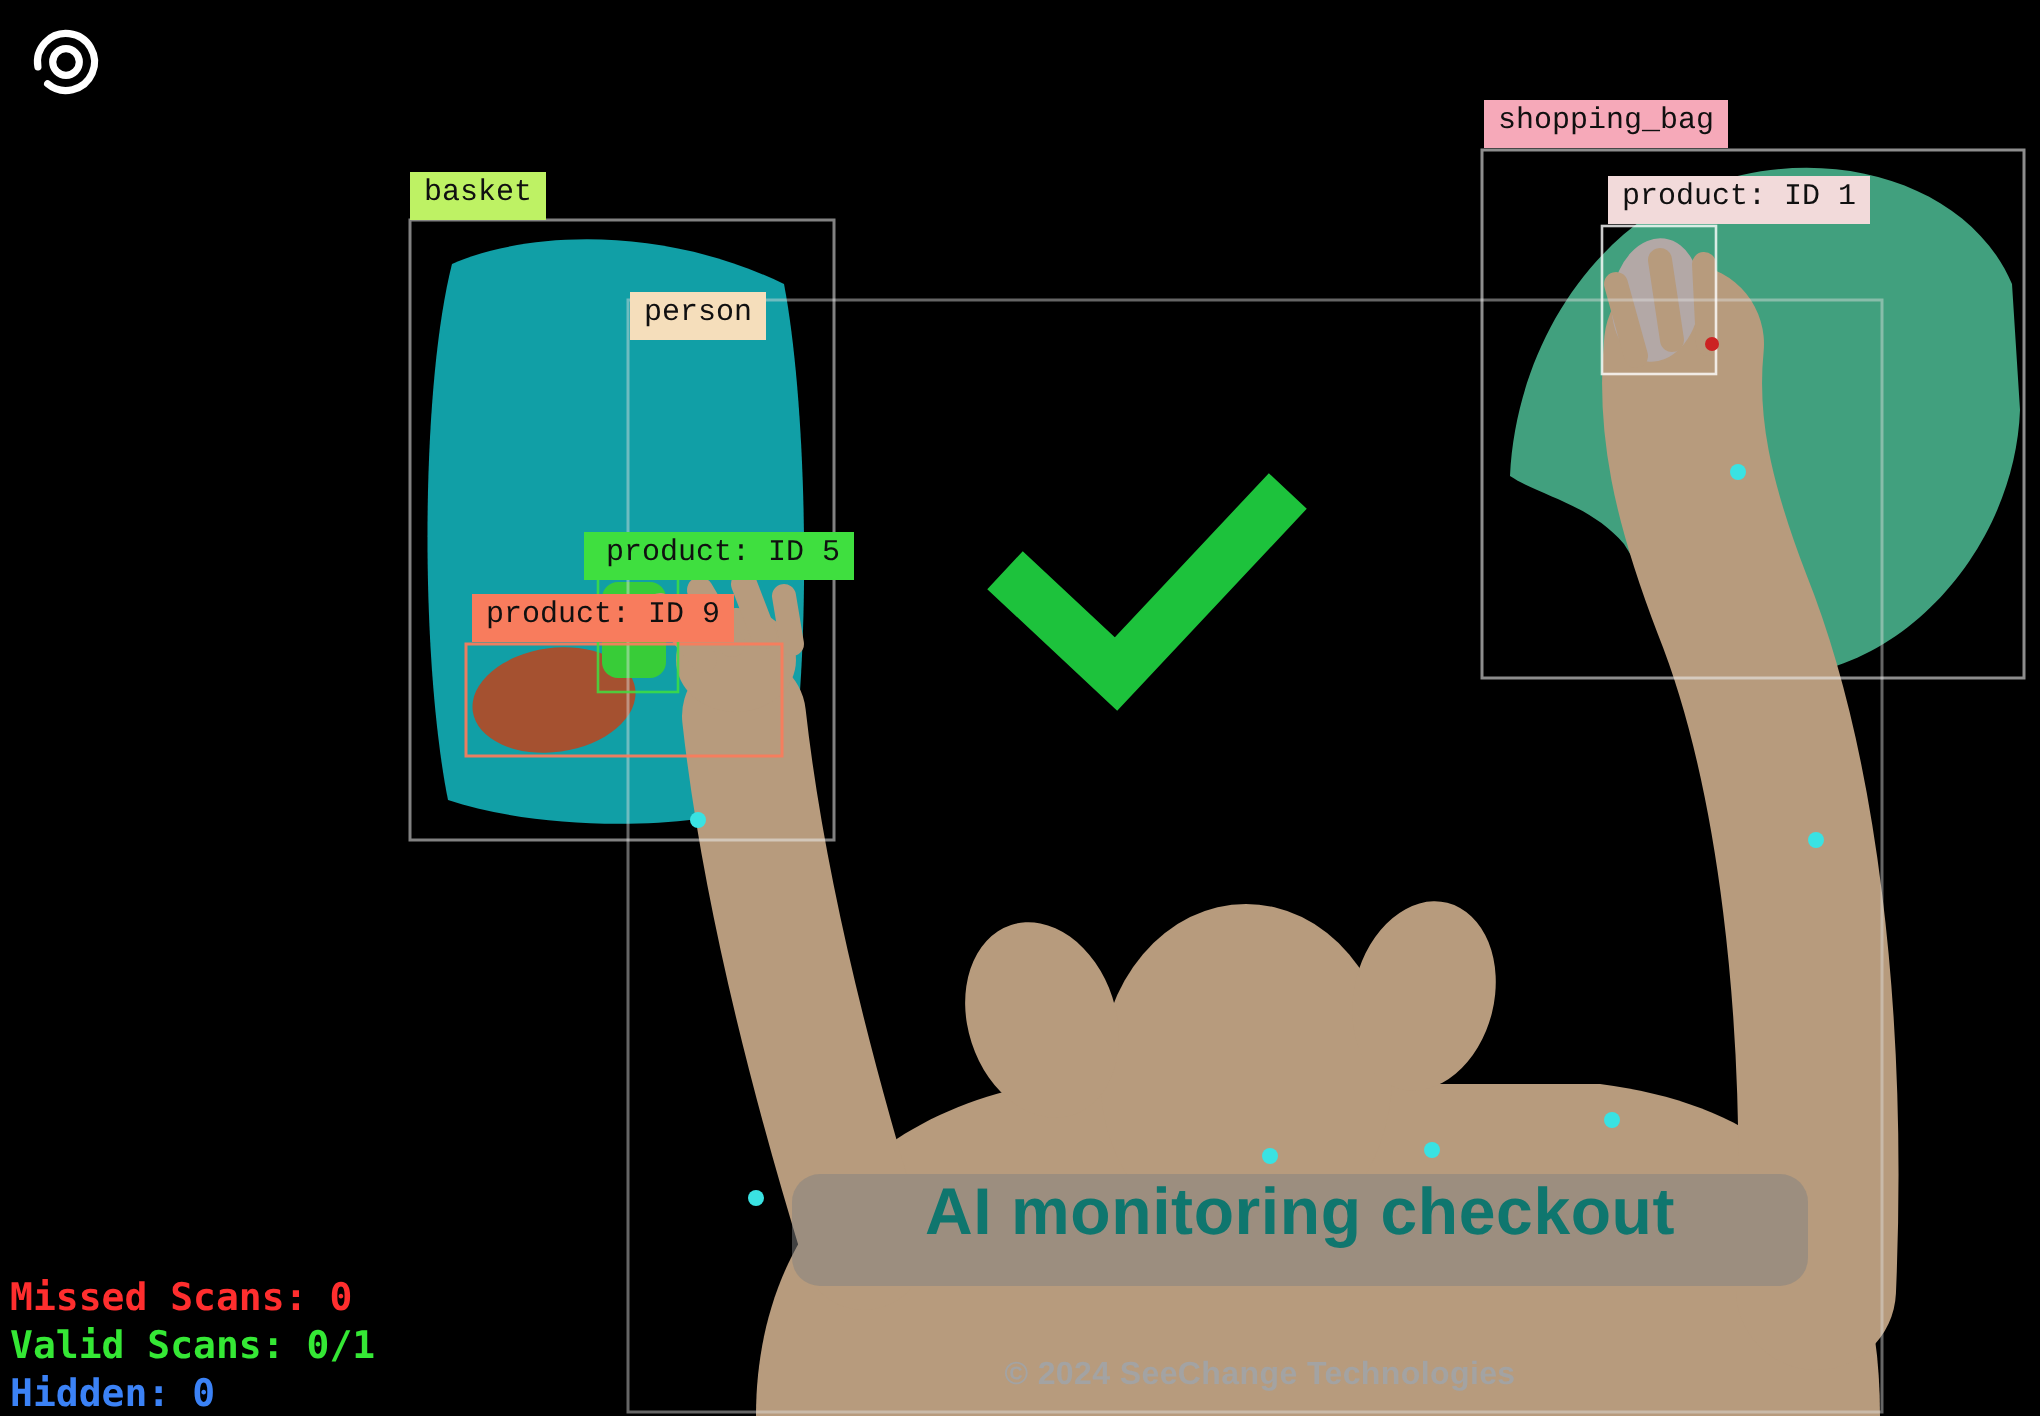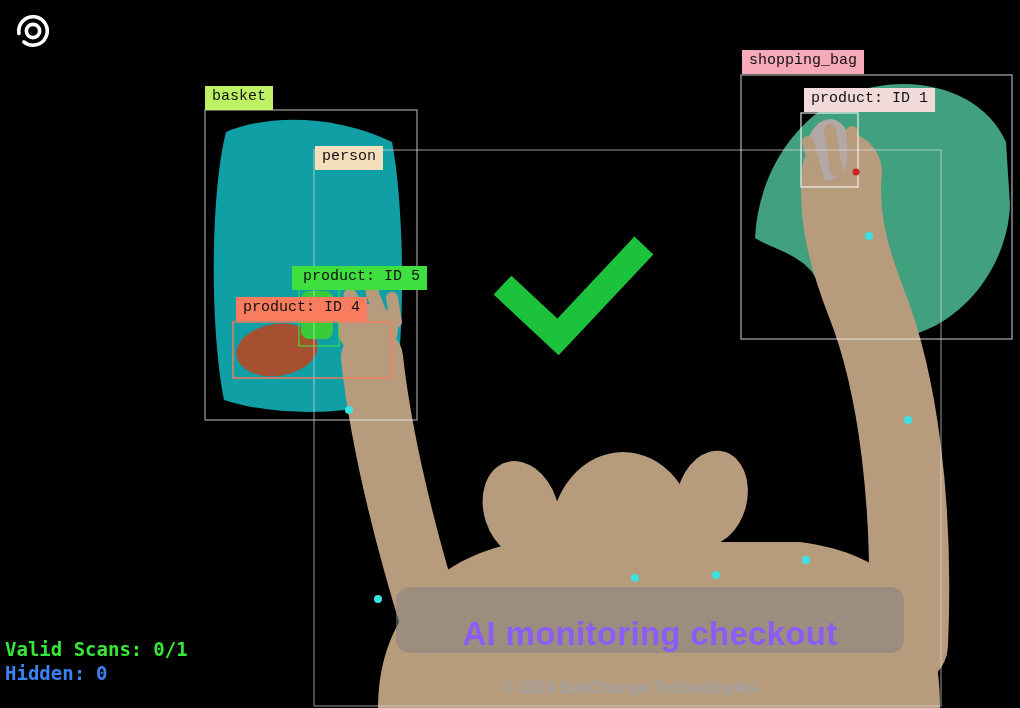--- a/index.html
+++ b/index.html
@@ -33,24 +33,24 @@
     font-size:19px;font-weight:700;line-height:24px;
   }
   .stat-line{white-space:nowrap;}
   .stat-missed{color:#ff2e2e;}
   .stat-valid{color:#35e835;}
   .stat-hidden{color:#3b82f6;}
   .stat-value{margin-left:11px;}
 
   
   .caption-banner{
-    position:absolute;left:396px;top:587px;width:508px;height:66px;
+    position:absolute;left:396px;top:587px;width:508px;height:56px;
     background:rgba(130,130,130,.5);border-radius:14px;
-    display:flex;align-items:flex-end;justify-content:center;
-    color:#8b5cf6;font-size:33px;font-weight:700;letter-spacing:.3px;
+    display:flex;align-items:flex-start;justify-content:center;
+    color:#0f766e;font-size:33px;font-weight:700;letter-spacing:.3px;
   }
 
   
   .copyright{
     position:absolute;left:350px;top:679px;width:560px;text-align:center;
     color:#a3a3a3;font-size:16px;font-weight:700;letter-spacing:.2px;
   }
 </style>
 </head>
 <body>
@@ -111,25 +111,28 @@
   <div class="logo">
     <svg width="38" height="38" viewBox="0 0 36 36">
       <path d="M4.7,20.3 A13.5,13.5 0 1 1 9.3,28.3" fill="none" stroke="#fff" stroke-width="3.4" stroke-linecap="round"></path>
       <circle cx="18" cy="18" r="6.3" fill="none" stroke="#fff" stroke-width="3.4"></circle>
     </svg>
   </div>
 
   <div class="det-label lbl-basket">basket</div>
   <div class="det-label lbl-person">person</div>
   <div class="det-label lbl-product5">product: ID 5</div>
-  <div class="det-label lbl-product1">product: ID 4</div>
+  <div class="det-label lbl-product1">product: ID 9</div>
   <div class="det-label lbl-shopping-bag">shopping_bag</div>
   <div class="det-label lbl-product6">product: ID 1</div>
 
   <div class="scan-stats">
+    <div class="stat-line stat-missed">
+      <span>Missed Scans:</span><span class="stat-value">0</span>
+    </div>
     <div class="stat-line stat-valid">
       <span>Valid Scans:</span><span class="stat-value">0/1</span>
     </div>
     <div class="stat-line stat-hidden">
       <span>Hidden:</span><span class="stat-value">0</span>
     </div>
   </div>
 
   <div class="caption-banner">
     <span>AI monitoring checkout</span>

